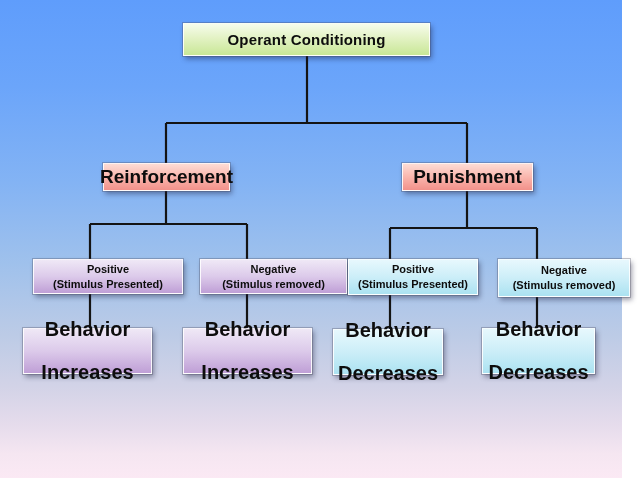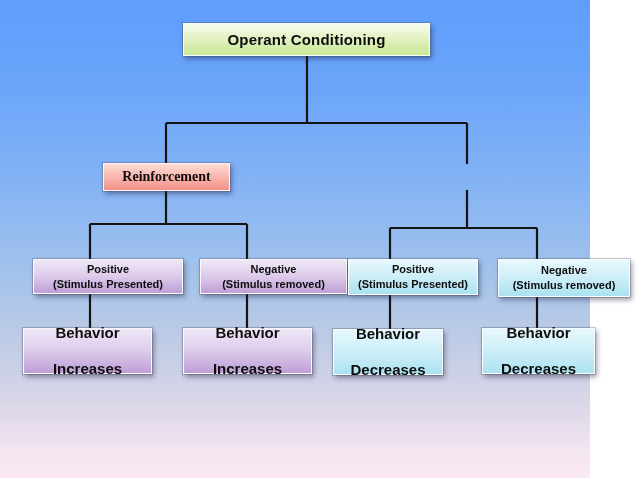--- a/index.html
+++ b/index.html
@@ -14,20 +14,21 @@
     background:linear-gradient(180deg,
       #5f9dfc 0%,
       #6ba5fa 18%,
       #83b3f4 38%,
       #9fc1ec 55%,
       #bccbe6 70%,
       #d3d3e7 81%,
       #e6dcec 89%,
       #f5e6f1 95%,
       #fbe9f4 100%);
+    padding-left:32px;
   }
   .connectors{
     position:absolute;left:0;top:0;z-index:0;
   }
   .box{
     position:absolute;z-index:1;
     display:flex;flex-direction:column;
     align-items:center;justify-content:center;
     text-align:center;
     font-weight:bold;color:#0d0d0d;
@@ -41,29 +42,29 @@
   .salmon{
     background:linear-gradient(180deg,#fedcd5 0%,#fab6ad 50%,#f2918a 100%);
   }
   .purple{
     background:linear-gradient(180deg,#efe8f6 0%,#dccaea 50%,#bf9fd6 100%);
   }
   .blue{
     background:linear-gradient(180deg,#e7f8fd 0%,#cceef8 50%,#abe2f1 100%);
   }
   .root-box{left:183px;top:23px;width:247px;height:33px;font-size:15px;letter-spacing:.2px;}
-  .cat-box{top:163px;height:28px;font-size:14px;font-family:Liberation Serif, serif;}
+  .cat-box{top:163px;height:28px;font-size:19px;}
   .cat-reinforcement{left:103px;width:127px;}
   .cat-punishment{left:402px;width:131px;}
   .cond-box{font-size:11px;line-height:1.35;margin-left:20px;}
   .cond-0{left:13px;top:259px;width:150px;height:35px;}
   .cond-1{left:180px;top:259px;width:147px;height:35px;}
   .cond-2{left:328px;top:259px;width:130px;height:36px;}
   .cond-3{left:478px;top:259px;width:132px;height:38px;}
-  .out-box{font-size:15px;line-height:1.45;gap:14px;}
+  .out-box{font-size:20px;line-height:1.45;gap:14px;}
   .out-0{left:23px;top:328px;width:129px;height:46px;}
   .out-1{left:183px;top:328px;width:129px;height:46px;}
   .out-2{left:333px;top:329px;width:110px;height:46px;}
   .out-3{left:482px;top:328px;width:113px;height:46px;}
 </style>
 </head>
 <body>
 
 <div class="slide">
 
@@ -72,20 +73,23 @@
     <path d="M166 190 L166 224 M90 224 L247 224 M90 224 L90 329 M247 224 L247 329" stroke="#141414" stroke-width="2.2" fill="none"></path>
     <path d="M467 190 L467 228 M390 228 L537 228 M390 228 L390 330 M537 228 L537 330" stroke="#141414" stroke-width="2.2" fill="none"></path>
   </svg>
 
   <div class="box green root-box">
     <span>Operant Conditioning</span>
   </div>
 
   <div class="box salmon cat-box cat-reinforcement">
     <span>Reinforcement</span>
+  </div>
+  <div class="box salmon cat-box cat-punishment">
+    <span>Punishment</span>
   </div>
 
   <div class="box purple cond-box cond-0">
     <span>Positive</span>
     <span>(Stimulus Presented)</span>
   </div>
   <div class="box purple cond-box cond-1">
     <span>Negative</span>
     <span>(Stimulus removed)</span>
   </div>

